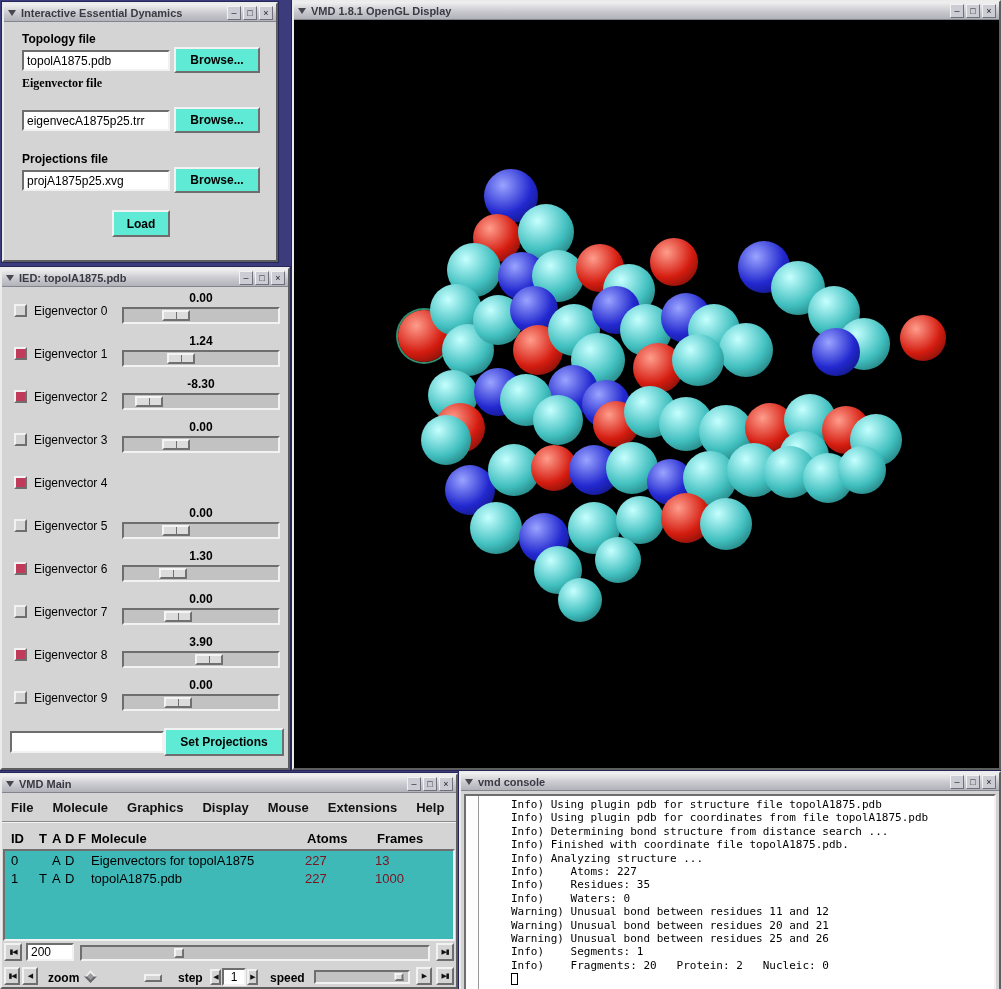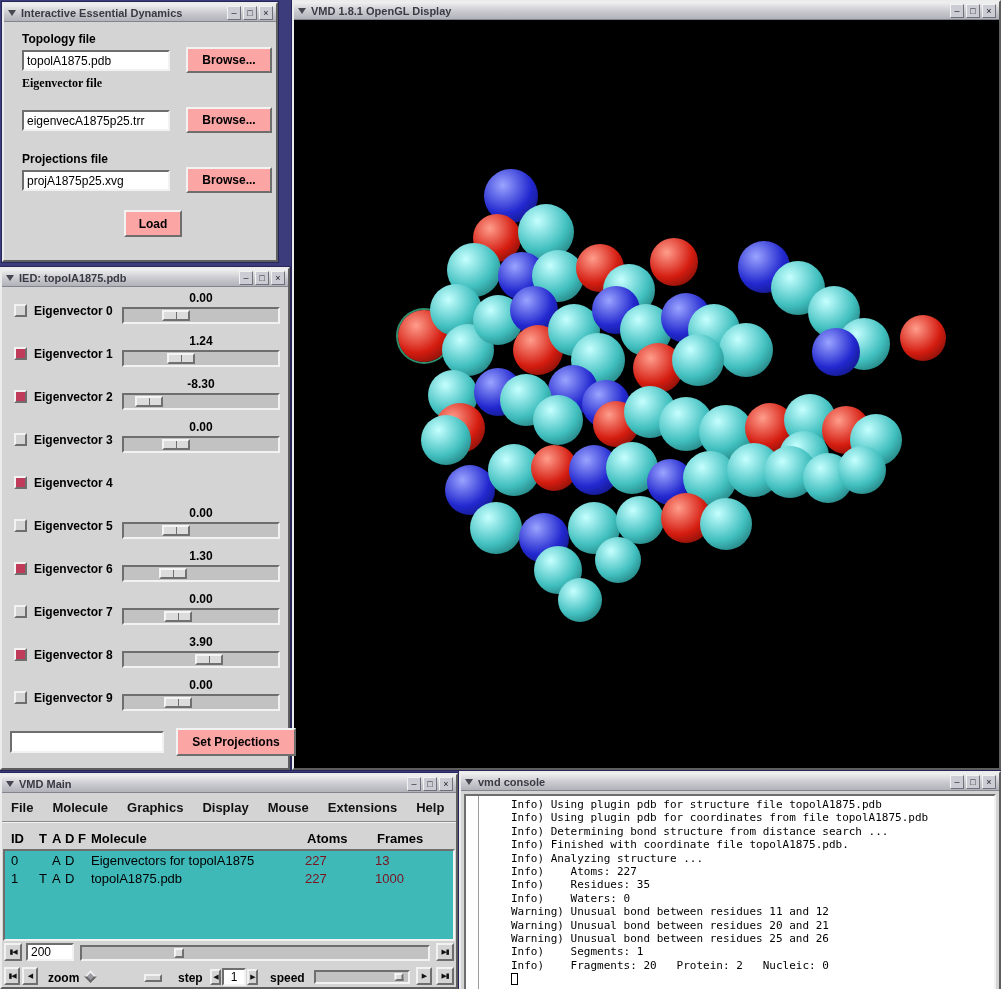--- a/index.html
+++ b/index.html
@@ -11,32 +11,32 @@
     background:linear-gradient(180deg,#f1f1f1 0%,#c9c9cf 55%,#b2b2ba 100%);
     border-bottom:1px solid #84848e; display:flex; align-items:center; gap:4px; padding:0 3px; }
   .tb-icon { width:10px; height:10px; position:relative; flex:0 0 auto; }
   .tb-icon::before { content:""; position:absolute; left:1px; top:2px;
     border-left:4px solid transparent; border-right:4px solid transparent; border-top:6px solid #474752; }
   .tb-title { flex:1; font-size:11px; font-weight:bold; color:#3a3a44; white-space:nowrap; overflow:hidden; }
   .tb-buttons { display:flex; gap:2px; flex:0 0 auto; }
   .tb-btn { width:14px; height:14px; font-size:9px; line-height:12px; text-align:center; color:#222;
     background:#ccccd4; border:1px solid; border-color:#f2f2f2 #70707a #70707a #f2f2f2; }
 
-  .btn { position:absolute; background:#fca5a5; border:2px solid; border-color:#f2f2f2 #6e6e6e #6e6e6e #f2f2f2;
-    font-weight:bold; font-size:12px; color:#000; display:flex; align-items:center; justify-content:center;margin-left:12px; }
+  .btn { position:absolute; background:#5eead4; border:2px solid; border-color:#f2f2f2 #6e6e6e #6e6e6e #f2f2f2;
+    font-weight:bold; font-size:12px; color:#000; display:flex; align-items:center; justify-content:center; }
   .entry { position:absolute; background:#fff; border:2px solid; border-color:#6e6e6e #f2f2f2 #f2f2f2 #6e6e6e;
     font-size:12px; color:#000; padding:0 3px; font-family:"Liberation Sans",sans-serif; outline:none; }
   .lbl { position:absolute; font-size:12px; font-weight:bold; color:#000; white-space:nowrap; }
 
   
   #eigen-list { position:absolute; left:0; top:20px; right:0; }
   .eigen-row { position:relative; height:43px; }
   .checkbox { position:absolute; left:12px; top:15px; width:13px; height:13px; background:#d4d4d4;
     border:2px solid; border-color:#f2f2f2 #6e6e6e #6e6e6e #f2f2f2; }
-  .eigen-label { position:absolute; left:32px; top:15px; font-size:12px; font-weight:bold; }
+  .eigen-label { position:absolute; left:32px; top:15px; font-size:12px; font-weight:normal; }
   .scale { position:absolute; left:120px; top:2px; width:158px; }
   .scale-value { text-align:center; font-size:12px; font-weight:bold; height:16px; }
   .trough { position:relative; height:17px; background:#c2c2c2; border:2px solid; border-color:#6e6e6e #f2f2f2 #f2f2f2 #6e6e6e; }
   .handle { position:absolute; top:1px; height:11px; width:28px; transform:translateX(-50%);
     background:#dcdcdc; border:2px solid; border-color:#f4f4f4 #707070 #707070 #f4f4f4; }
   .handle::after { content:""; position:absolute; left:50%; top:0; bottom:0; width:0; border-left:1px solid #707070; }
   .handle.thin { width:10px; }
   .handle.thin::after { display:none; }
 
   

